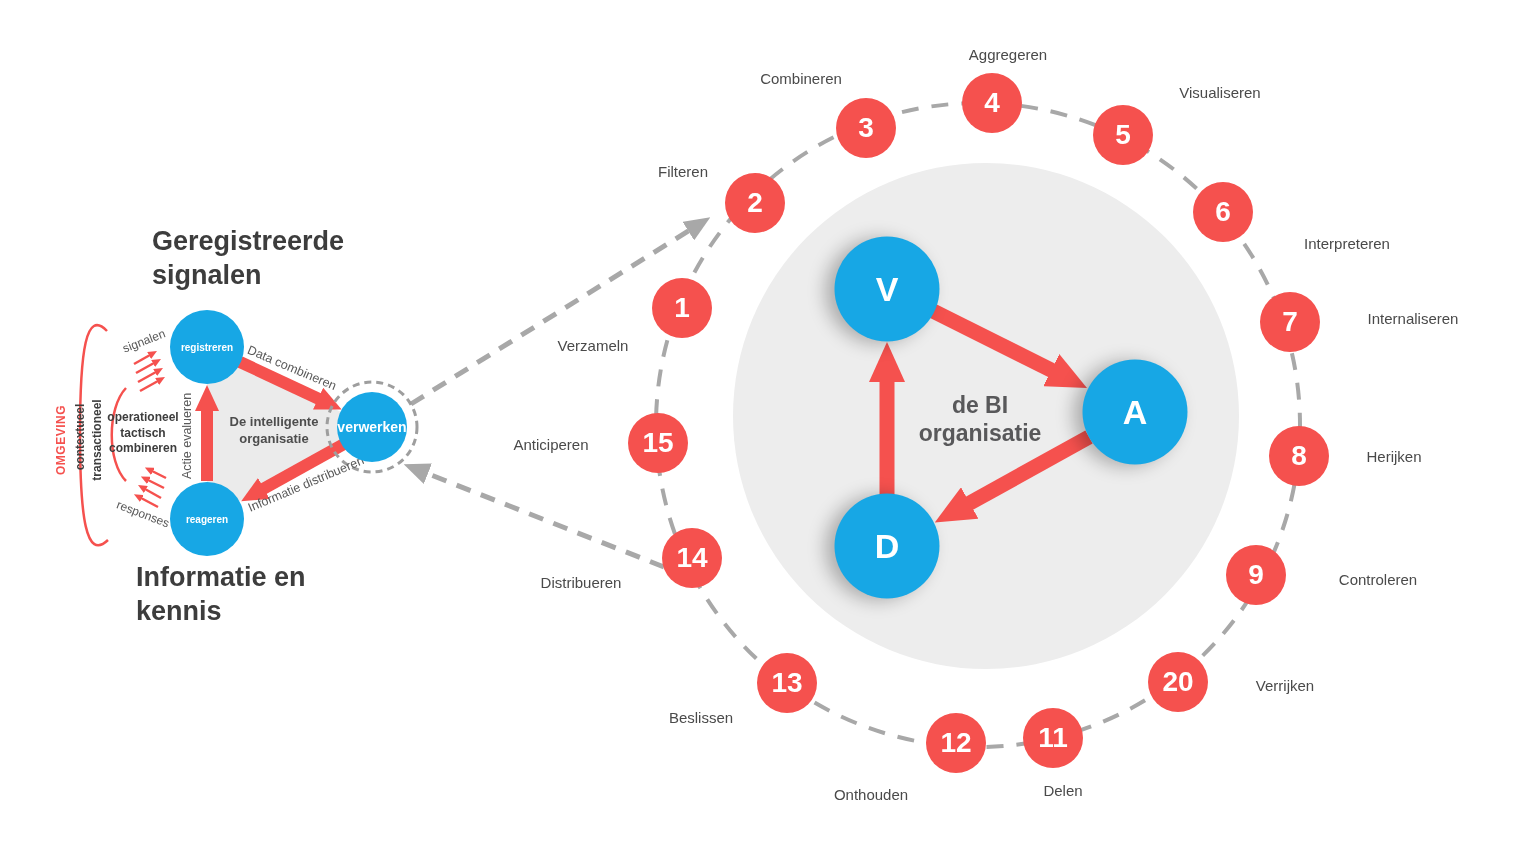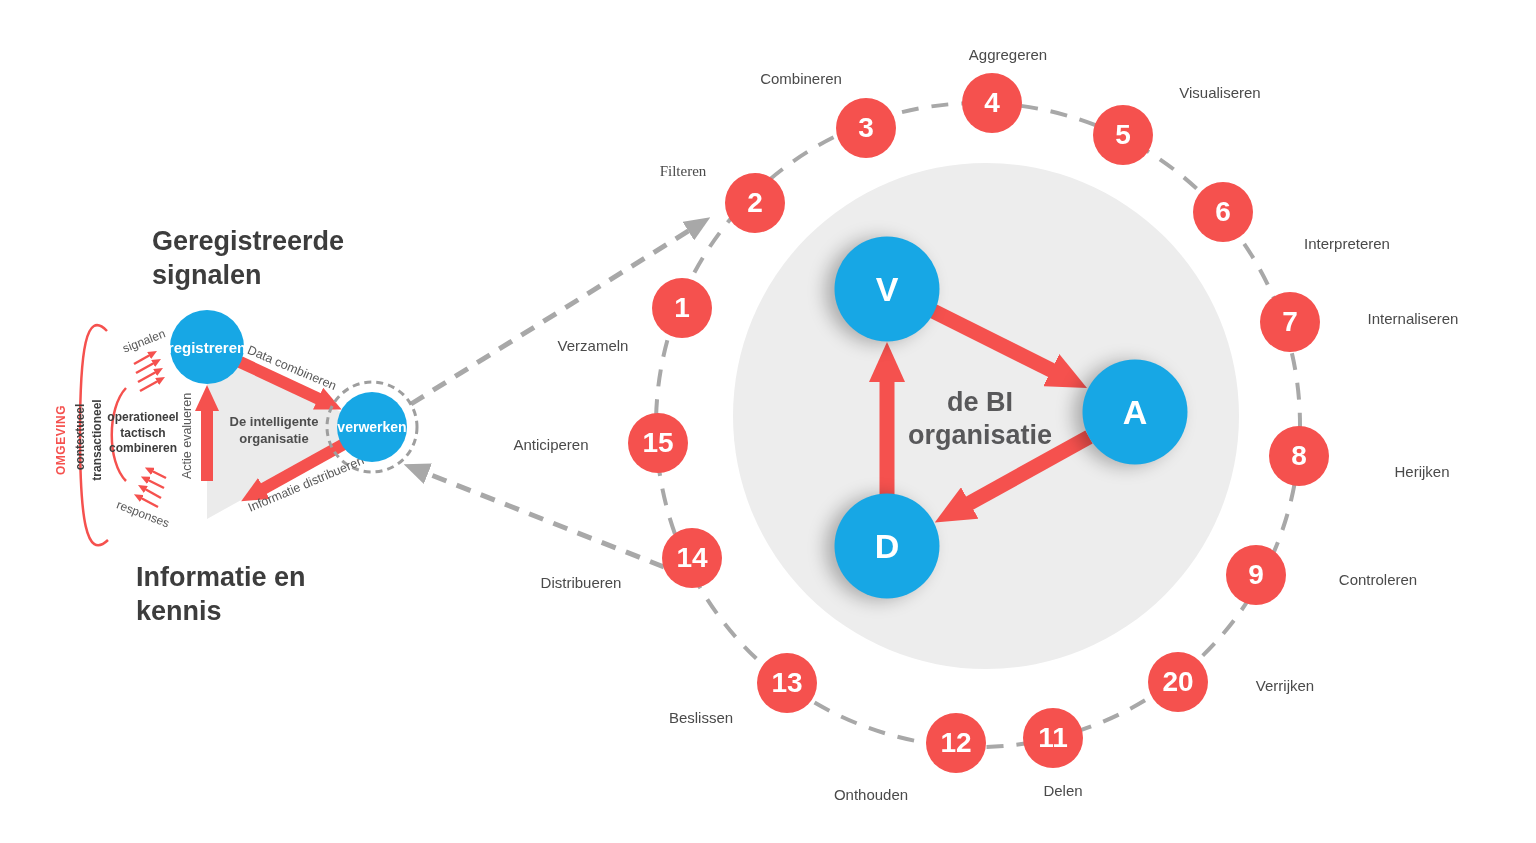--- a/index.html
+++ b/index.html
@@ -33,28 +33,28 @@
     transform:translate(-50%,-50%);
   }
   .step-label{
     color:var(--ink_mid); font-size:15px; white-space:nowrap; transform:translate(-50%,-50%);
   }
   .node{
     border-radius:50%; background:var(--blue); color:#fff; font-weight:bold;
     display:flex; align-items:center; justify-content:center; text-align:center;
     transform:translate(-50%,-50%);
   }
-  .node-sm{width:74px; height:74px; font-size:15px;}
+  .node-sm{width:74px; height:74px; font-size:10px;}
   .node-vw{width:70px; height:70px; font-size:14px;}
   .node-lg{width:105px; height:105px; font-size:34px; box-shadow:-9px 2px 18px rgba(0,0,0,.28);}
   .title{
     color:var(--ink_dark); font-size:27px; font-weight:bold; line-height:1.26; width:225px;
   }
   .center-label{
-    color:#58585a; font-size:27px; font-weight:bold; line-height:1.22; width:170px;
+    color:#58585a; font-size:23px; font-weight:bold; line-height:1.22; width:170px;
     text-align:center; transform:translate(-50%,-50%);
   }
   .small-bold{color:var(--ink_dark); font-size:12px; font-weight:bold; line-height:1.3; text-align:center;}
   .rot{white-space:nowrap;}
   .edge-label{color:var(--ink_soft); font-size:12.5px; white-space:nowrap;}
   .tiny-label{color:var(--ink_soft); font-size:12px; white-space:nowrap;}
   .env{color:var(--red); font-size:12px; font-weight:bold; letter-spacing:.5px; white-space:nowrap;}
 </style>
 </head>
 <body>
@@ -127,20 +127,21 @@
   <div class="abs ctr tiny-label" style="left:143px; top:514px; transform:translate(-50%,-50%) rotate(21deg);">responses</div>
 
   <div class="abs ctr edge-label" style="left:292px; top:368px; transform:translate(-50%,-50%) rotate(23deg);">Data combineren</div>
   <div class="abs ctr edge-label" style="left:306px; top:484px; transform:translate(-50%,-50%) rotate(-23deg);">Informatie distribueren</div>
   <div class="abs ctr edge-label" style="left:187px; top:436px; transform:translate(-50%,-50%) rotate(-90deg);">Actie evalueren</div>
 
   <div class="abs ctr small-bold" style="left:274px; top:431px; width:120px; font-size:13px; color:#4d4d4d;">De intelligente organisatie</div>
 
   <div class="abs node node-sm" style="left:207px; top:347px;">registreren</div>
   <div class="abs node node-vw" style="left:372px; top:427px;">verwerken</div>
+  <div class="abs node node-sm" style="left:207px; top:519px;">reageren</div>
 
   <div class="abs node node-lg" style="left:887px; top:289px;">V</div>
   <div class="abs node node-lg" style="left:1135px; top:412px;">A</div>
   <div class="abs node node-lg" style="left:887px; top:546px;">D</div>
   <div class="abs center-label" style="left:980px; top:419px;">de BI organisatie</div>
 
   <div class="abs badge" style="left:682px; top:308px;">1</div>
   <div class="abs badge" style="left:755px; top:203px;">2</div>
   <div class="abs badge" style="left:866px; top:128px;">3</div>
   <div class="abs badge" style="left:992px; top:103px;">4</div>
@@ -150,27 +151,27 @@
   <div class="abs badge" style="left:1299px; top:456px;">8</div>
   <div class="abs badge" style="left:1256px; top:575px;">9</div>
   <div class="abs badge" style="left:1178px; top:682px;">20</div>
   <div class="abs badge" style="left:1053px; top:738px;">11</div>
   <div class="abs badge" style="left:956px; top:743px;">12</div>
   <div class="abs badge" style="left:787px; top:683px;">13</div>
   <div class="abs badge" style="left:692px; top:558px;">14</div>
   <div class="abs badge" style="left:658px; top:443px;">15</div>
 
   <div class="abs step-label" style="left:593px; top:345px;">Verzameln</div>
-  <div class="abs step-label" style="left:683px; top:171px;font-family:Liberation Serif, serif;">Filteren</div>
+  <div class="abs step-label" style="left:683px; top:171px;">Filteren</div>
   <div class="abs step-label" style="left:801px; top:78px;">Combineren</div>
   <div class="abs step-label" style="left:1008px; top:54px;">Aggregeren</div>
   <div class="abs step-label" style="left:1220px; top:92px;">Visualiseren</div>
   <div class="abs step-label" style="left:1347px; top:203px;margin-top:40px;">Interpreteren</div>
   <div class="abs step-label" style="left:1413px; top:318px;">Internaliseren</div>
-  <div class="abs step-label" style="left:1394px; top:471px;margin-left:28px;">Herijken</div>
+  <div class="abs step-label" style="left:1394px; top:456px;">Herijken</div>
   <div class="abs step-label" style="left:1378px; top:579px;">Controleren</div>
   <div class="abs step-label" style="left:1285px; top:685px;">Verrijken</div>
   <div class="abs step-label" style="left:1063px; top:790px;">Delen</div>
   <div class="abs step-label" style="left:871px; top:794px;">Onthouden</div>
   <div class="abs step-label" style="left:701px; top:717px;">Beslissen</div>
   <div class="abs step-label" style="left:581px; top:582px;">Distribueren</div>
   <div class="abs step-label" style="left:551px; top:444px;">Anticiperen</div>
 
 </div>
 

